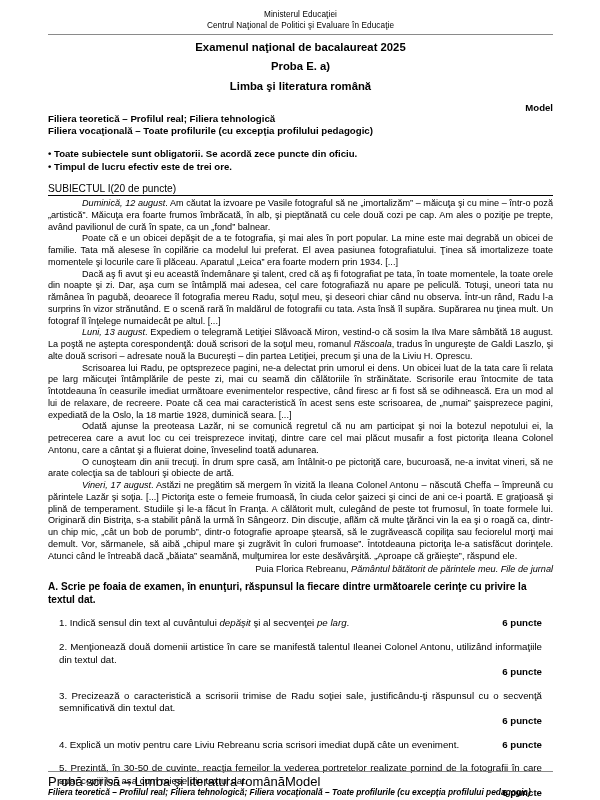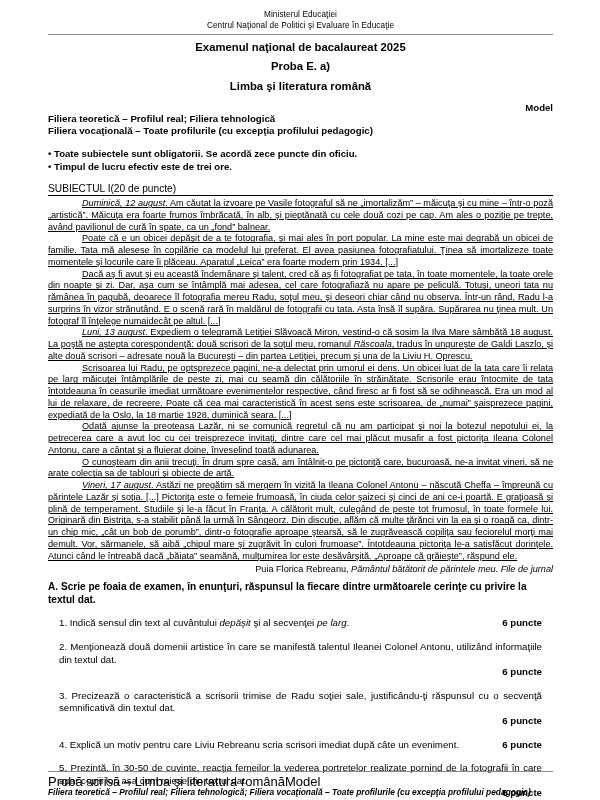--- a/index.html
+++ b/index.html
@@ -81,21 +81,20 @@
     border-top: 1px solid #000000;
     margin: 1px 0 0 0;
   }
 
   
   .prose {
     margin-top: 2px;
     font-size: 9.15px;
     line-height: 11.75px;
     text-align: justify;
-    text-decoration: underline;
   }
   .prose p {
     margin: 0;
     text-indent: 34px;
   }
   .it { font-style: italic; }
 
   
   .source {
     margin-top: 1px;

